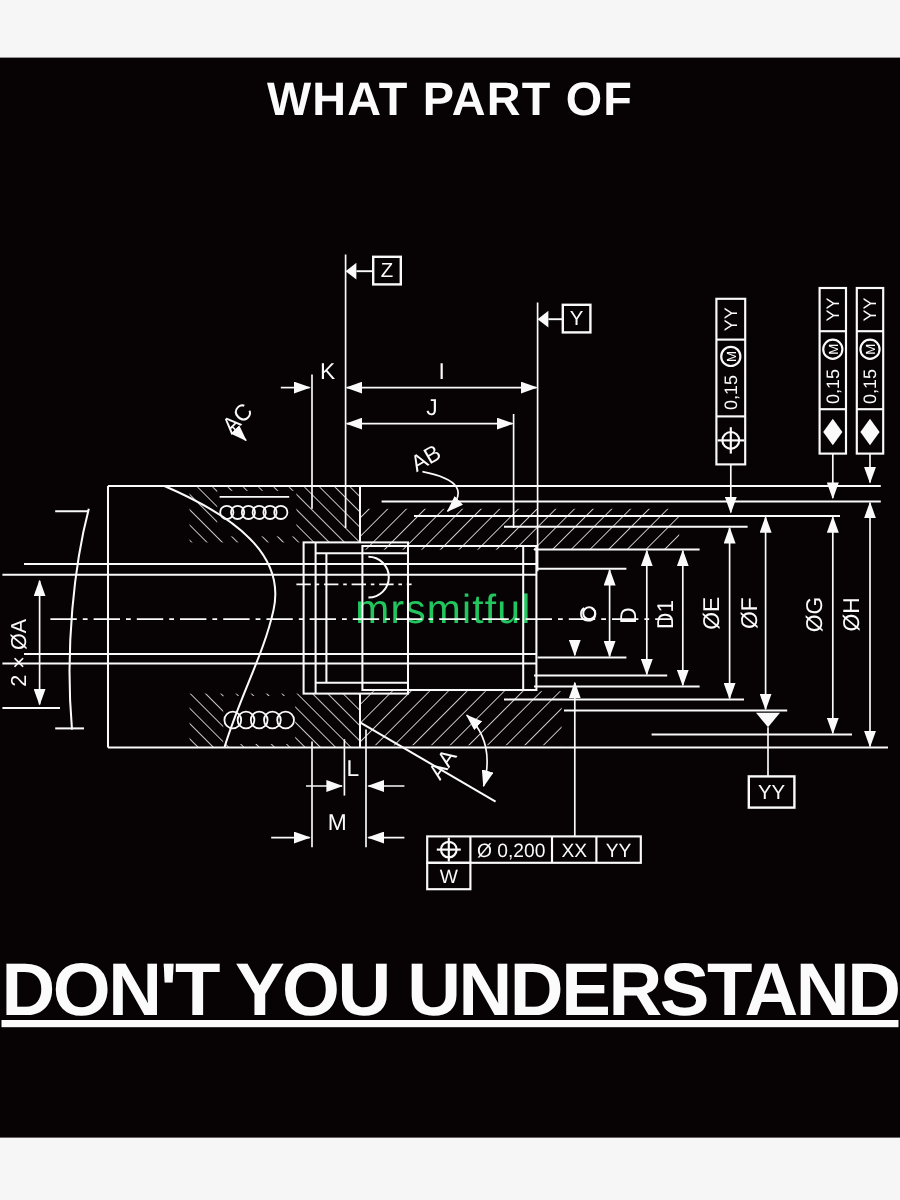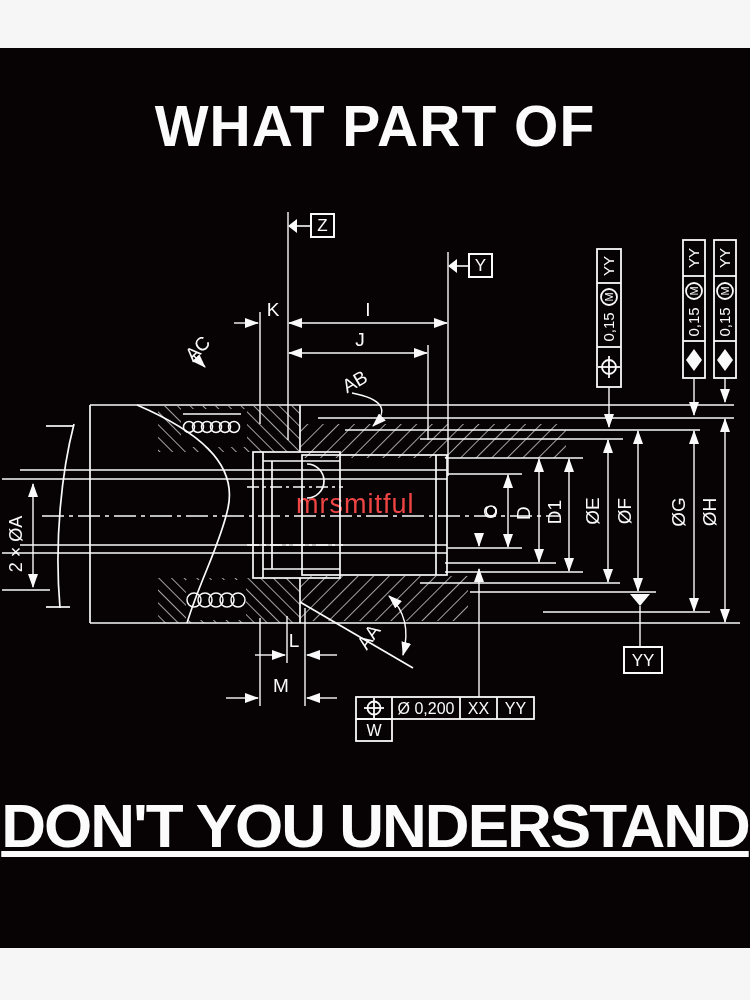--- a/index.html
+++ b/index.html
@@ -3,23 +3,23 @@
 <meta charset="utf-8">
 <style>
   html,body{margin:0;padding:0;}
   body{width:750px;height:1000px;background:#070304;overflow:hidden;position:relative;
        font-family:"Liberation Sans", sans-serif;}
   .band{position:absolute;left:0;width:750px;background:#f7f6f6;}
   .band.top{top:0;height:48px;}
   .band.bottom{top:948px;height:52px;}
   .headline{position:absolute;left:0;width:750px;text-align:center;color:#fbfbfb;
             font-weight:bold;line-height:1;white-space:nowrap;}
-  .headline.top{top:64px;font-size:57px;letter-spacing:1px;margin-top:34px;}
+  .headline.top{top:64px;font-size:39px;letter-spacing:1px;}
   .headline.bottom{top:795px;font-size:62px;letter-spacing:-2px;text-decoration:underline;}
-  .watermark{position:absolute;left:296px;top:489px;font-size:27px;color:#ef4444;
+  .watermark{position:absolute;left:296px;top:489px;font-size:34px;color:#22c55e;
              letter-spacing:1px;z-index:1;text-align:center;}
   svg.drawing{position:absolute;left:0;top:0;z-index:2;}
   svg text{font-family:"Liberation Sans", sans-serif;fill:#fafafa;}
   .lbl{font-size:19px;}
   .lblsm{font-size:16px;}
   .frametxt{font-size:15px;}
 </style>
 </head>
 <body>
 

